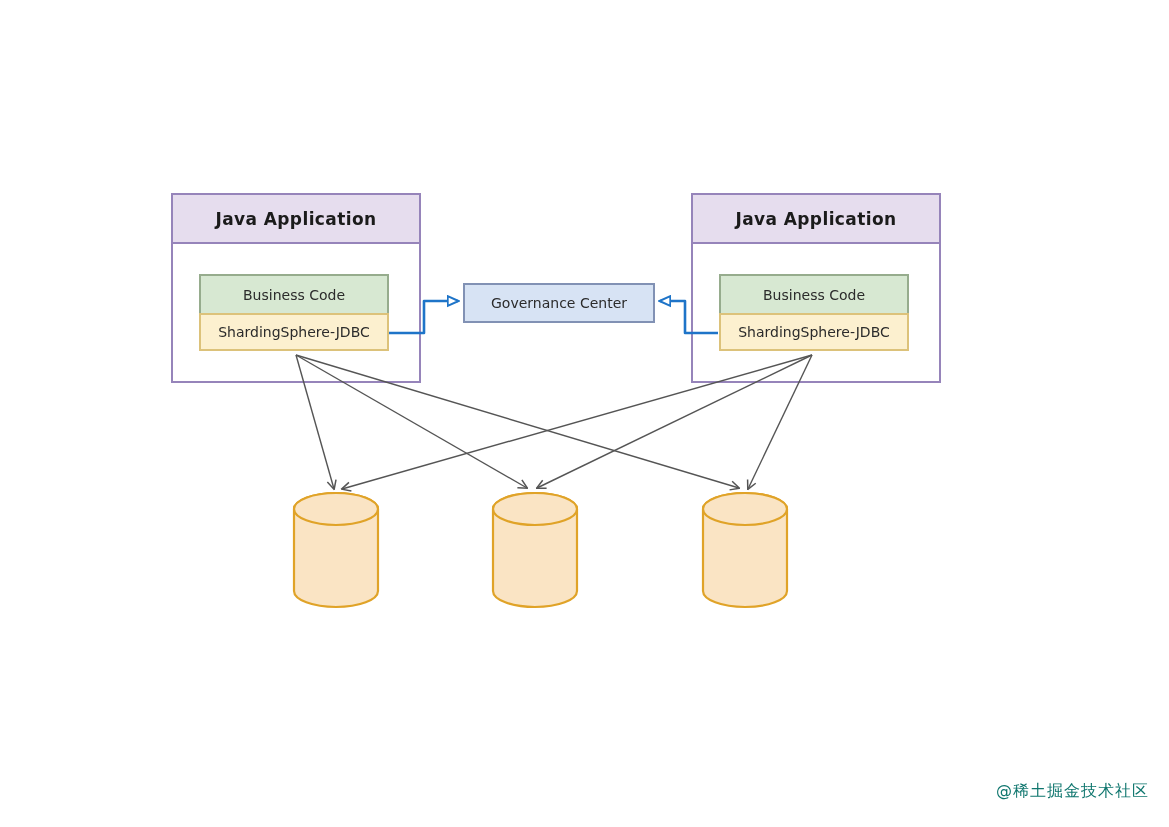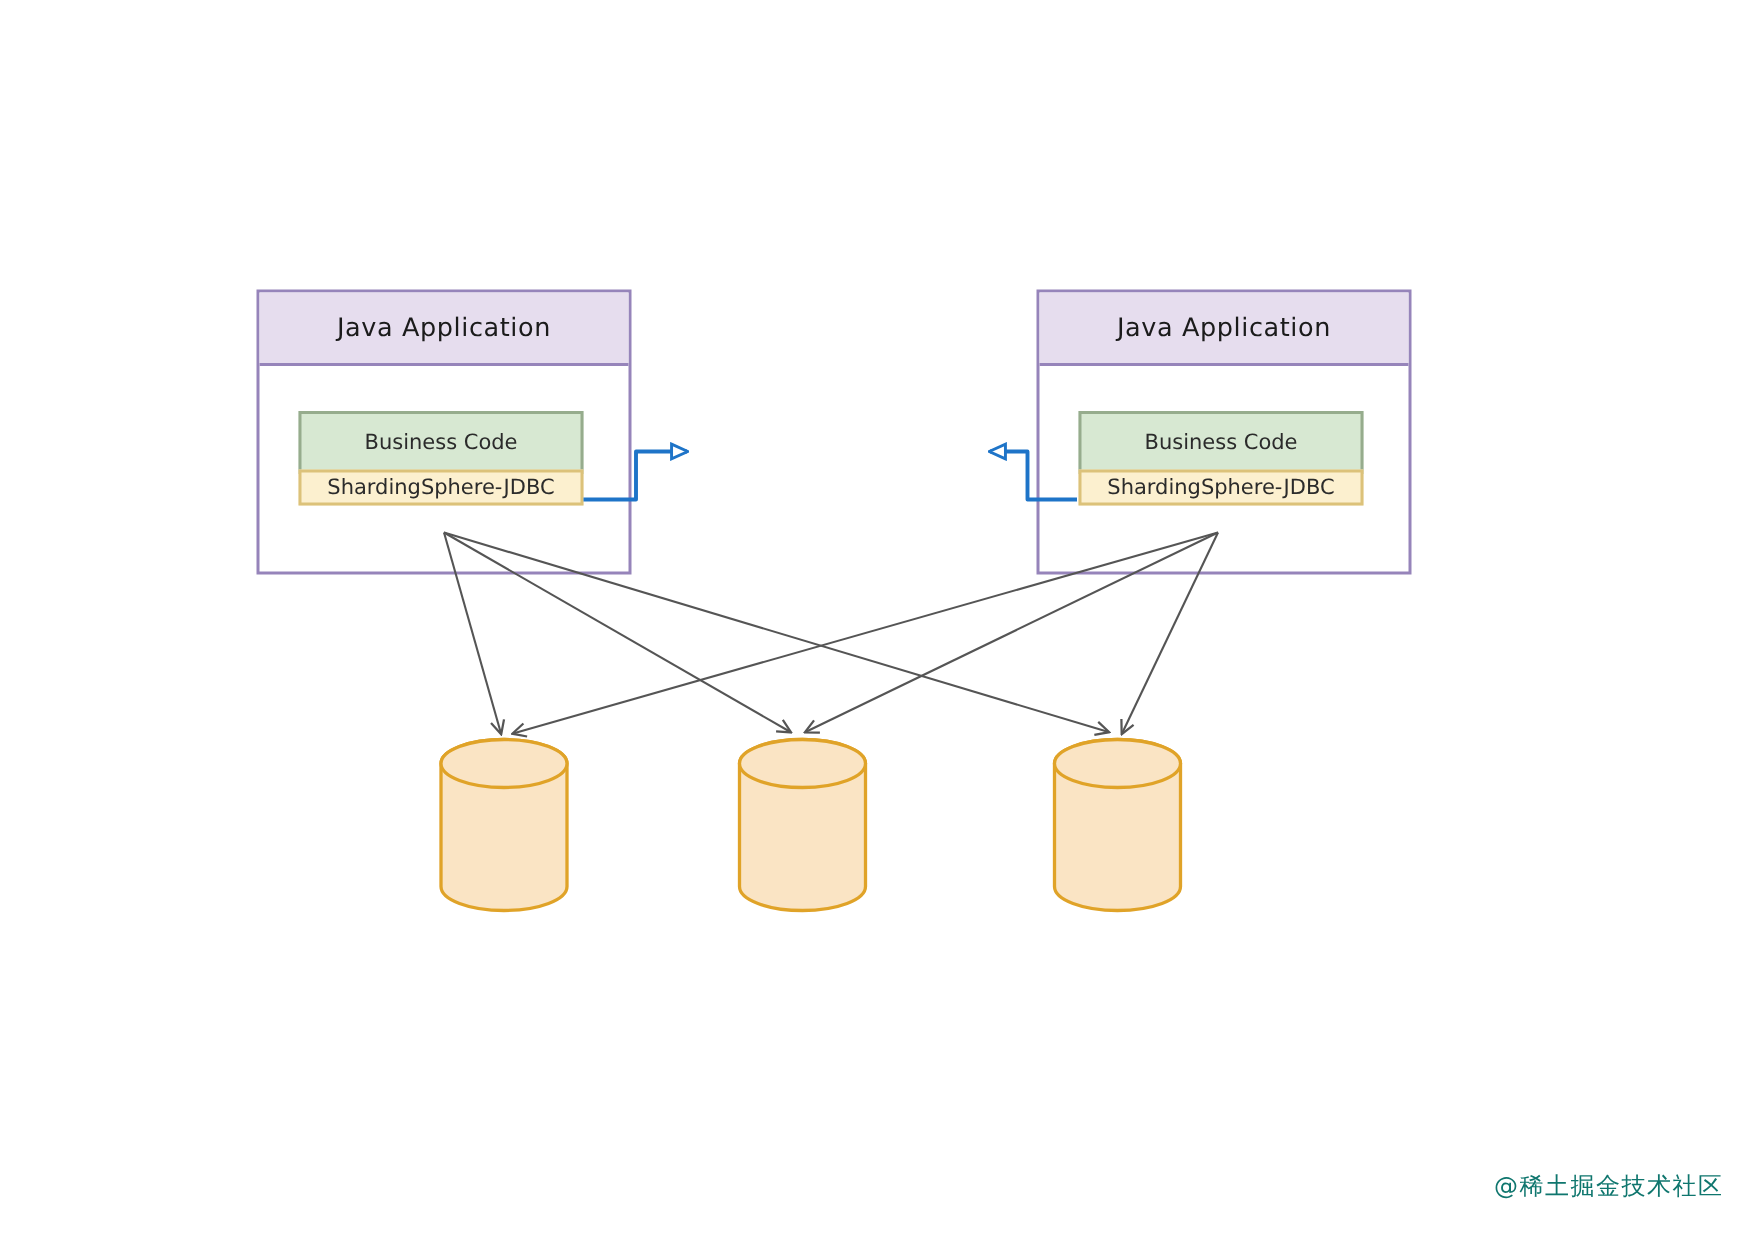--- a/index.html
+++ b/index.html
@@ -22,21 +22,21 @@
   }
   .app-header {
     height: 49px;
     box-sizing: border-box;
     background: #E6DDEE;
     border-bottom: 2px solid #9684BA;
     display: flex;
     align-items: center;
     justify-content: center;
     font-size: 17px;
-    font-weight: 400;
+    font-weight: 700;
     letter-spacing: 0.4px;
     color: #1b1b1b;
   }
   .inner {
     position: absolute;
     left: 26px;
     width: 190px;
     box-sizing: border-box;
     display: flex;
     align-items: center;
@@ -46,21 +46,21 @@
   }
   .inner.business {
     top: 79px;
     height: 42px;
     background: #D7E8D2;
     border: 2px solid #96AC8D;
     justify-content: center;
   }
   .inner.jdbc {
     top: 118px;
-    height: 24px;
+    height: 38px;
     background: #FCF0CF;
     border: 2px solid #DCC27A;
   }
   .gov {
     position: absolute;
     left: 463px;
     top: 283px;
     width: 192px;
     height: 40px;
     box-sizing: border-box;
@@ -112,20 +112,23 @@
       <span>Java Application</span>
     </div>
     <div class="inner business">
       <span>Business Code</span>
     </div>
     <div class="inner jdbc">
       <span>ShardingSphere-JDBC</span>
     </div>
   </div>
 
+  <div class="gov">
+    <span>Governance Center</span>
+  </div>
 
   <svg class="overlay" width="1169" height="827" viewBox="0 0 1169 827">
     <defs>
       <marker id="arrowGray" viewBox="0 0 11 11" refX="9.5" refY="5.5" markerWidth="11" markerHeight="11" markerUnits="userSpaceOnUse" orient="auto">
         <path d="M1,1 L10,5.5 L1,10" fill="none" stroke="#555555" stroke-width="1.5"></path>
       </marker>
       <marker id="arrowBlue" viewBox="0 0 12 12" refX="10.5" refY="6" markerWidth="13" markerHeight="13" markerUnits="userSpaceOnUse" orient="auto">
         <path d="M1,1.5 L11,6 L1,10.5 Z" fill="#ffffff" stroke="#1E74C8" stroke-width="1.8"></path>
       </marker>
     </defs>

